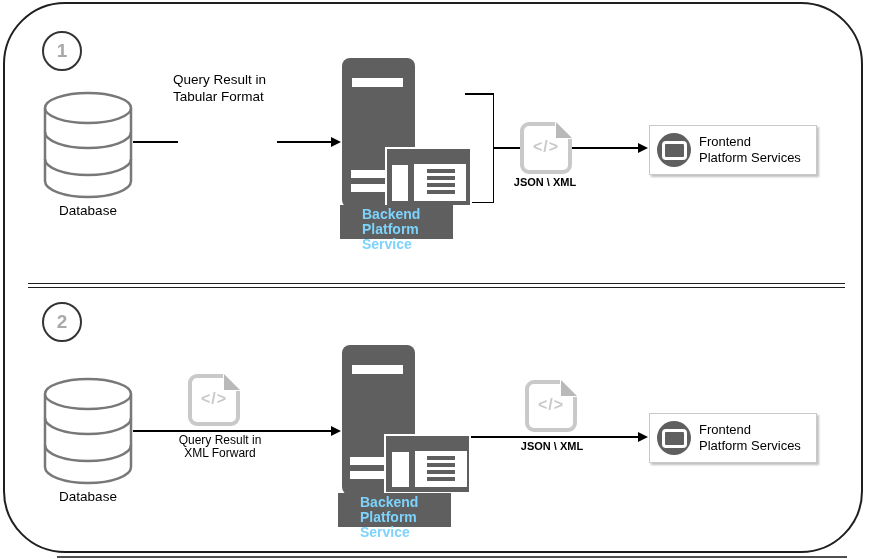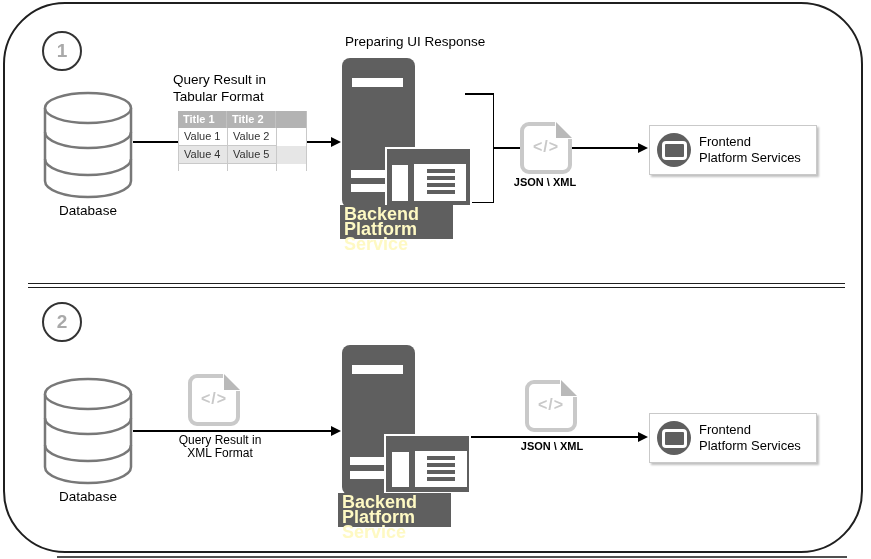--- a/index.html
+++ b/index.html
@@ -41,22 +41,22 @@
   .stub .ghost{background:transparent;border-right:1px solid #c9c9c9;}
   .table-title{position:absolute;font-size:13.5px;line-height:17px;}
 
   
   .tower{position:absolute;width:73px;height:150px;background:#5f5f5f;border-radius:8px;}
   .slot{position:absolute;width:51px;height:9px;background:#fff;}
   .bar{position:absolute;width:34px;height:8px;background:#fff;}
   .panel{position:absolute;width:87px;height:60px;background:#5f5f5f;border:2px solid #fff;box-sizing:border-box;z-index:1;}
   .wrect{position:absolute;background:#fff;z-index:2;}
   .stripe{position:absolute;width:28px;height:4px;background:#5f5f5f;z-index:3;}
-  .srv-label{position:absolute;width:113px;height:34px;background:#5f5f5f;color:#fef9c3;font-weight:bold;
-             font-size:18px;line-height:15px;padding:2px 0 0 4px;box-sizing:border-box;z-index:2;}
+  .srv-label{position:absolute;width:113px;height:34px;background:#5f5f5f;color:#7dd3fc;font-weight:bold;
+             font-size:14px;line-height:15px;padding:2px 0 0 22px;box-sizing:border-box;z-index:2;}
   .srv-title{position:absolute;font-size:13.5px;white-space:nowrap;}
   .srv-title.bold{font-weight:bold;}
 
   
   .file-icon{position:absolute;width:52px;height:52px;background:#fff;border:4px solid #c9c9c9;
              border-radius:9px;box-sizing:border-box;display:flex;align-items:center;justify-content:center;z-index:1;}
   .file-glyph{color:#c9c9c9;font-weight:bold;font-size:16px;letter-spacing:1px;margin-top:-2px;}
   .fold-cover{position:absolute;top:-4px;right:-4px;width:17px;height:17px;background:#fff;}
   .fold{position:absolute;top:-4px;right:-4px;width:0;height:0;
         border-bottom:16px solid #b9b9b9;border-right:16px solid transparent;}
@@ -93,47 +93,24 @@
   </svg>
   <div class="db-label" style="left:38px;top:203px">Database</div>
 
   <div class="line" style="left:133px;top:141px;width:45px"></div>
 
   <div class="table-title" style="left:173px;top:71px">
     <div>Query Result in</div>
     <div>Tabular Format</div>
   </div>
 
-  <div class="qtable" style="left:178px;top:111px">
-    <div class="trow thead">
-      <div class="tcell c1">Title 1</div>
-      <div class="tcell c2">Title 2</div>
-      <div class="tcell c3"></div>
-    </div>
-    <div class="trow tdata row-w">
-      <div class="tcell c1">Value 1</div>
-      <div class="tcell c2">Value 2</div>
-      <div class="tcell c3 ghost"></div>
-    </div>
-    <div class="trow tdata row-g">
-      <div class="tcell c1">Value 4</div>
-      <div class="tcell c2">Value 5</div>
-      <div class="tcell c3 ghost"></div>
-    </div>
-    <div class="trow stub">
-      <div class="tcell c1"></div>
-      <div class="tcell c2"></div>
-      <div class="tcell c3 ghost"></div>
-    </div>
-  </div>
 
   <div class="line" style="left:277px;top:141px;width:54px"></div>
   <div class="arrow-right" style="left:331px;top:137px"></div>
 
-  <div class="srv-title" style="left:345px;top:34px">Preparing UI Response</div>
 
   <div>
     <div class="tower" style="left:342px;top:58px"></div>
     <div class="slot" style="left:352px;top:78px"></div>
     <div class="bar" style="left:351px;top:170px"></div>
     <div class="bar" style="left:351px;top:184px"></div>
     <div class="panel" style="left:385px;top:147px"></div>
     <div class="wrect" style="left:392px;top:165px;width:16px;height:36px"></div>
     <div class="wrect" style="left:414px;top:164px;width:52px;height:37px"></div>
     <div class="stripe" style="left:427px;top:169px"></div>
@@ -185,21 +162,21 @@
   <div class="line" style="left:133px;top:430px;width:198px"></div>
   <div class="arrow-right" style="left:331px;top:426px"></div>
 
   <div class="file-icon" style="left:188px;top:374px">
     <div class="fold-cover"></div>
     <div class="fold"></div>
     <span class="file-glyph">&lt;/&gt;</span>
   </div>
   <div class="file-label2" style="left:165px;top:434px">
     <div>Query Result in</div>
-    <div>XML Format</div>
+    <div>XML Forward</div>
   </div>
 
 
   <div>
     <div class="tower" style="left:342px;top:345px"></div>
     <div class="slot" style="left:352px;top:365px"></div>
     <div class="bar" style="left:350px;top:457px"></div>
     <div class="bar" style="left:350px;top:471px"></div>
     <div class="panel" style="left:384px;top:434px"></div>
     <div class="wrect" style="left:392px;top:452px;width:17px;height:35px"></div>

